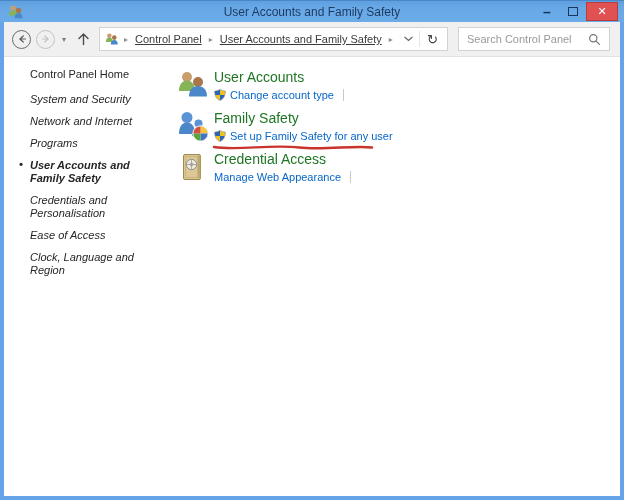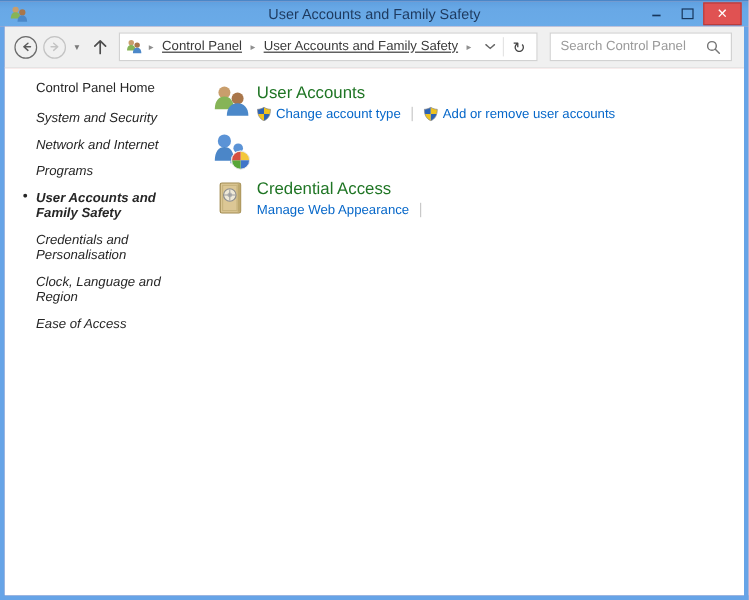--- a/index.html
+++ b/index.html
@@ -132,22 +132,22 @@
 
     <div class="content">
 
       <div class="sidebar">
         <div class="side-home">Control Panel Home</div>
         <div class="side-item">System and Security</div>
         <div class="side-item">Network and Internet</div>
         <div class="side-item">Programs</div>
         <div class="side-item active">User Accounts and Family Safety</div>
         <div class="side-item">Credentials and Personalisation</div>
+        <div class="side-item">Ease of Access</div>
         <div class="side-item" style="width:140px;">Clock, Language and Region</div>
-        <div class="side-item">Ease of Access</div>
       </div>
 
       <div class="main">
 
         <div class="section">
           <svg class="sec-icon" viewBox="0 0 32 32">
             <circle cx="10" cy="8" r="5" fill="#c99e6c"></circle>
             <path d="M2,22 c0,-7 3.5,-10.5 8,-10.5 s8,3.5 8,10.5 z" fill="#86b457"></path>
             <circle cx="21" cy="13" r="5" fill="#a9764a"></circle>
             <path d="M12,27.5 c0,-7 4,-10.5 9,-10.5 s9,3.5 9,10.5 z" fill="#4b88c9"></path>
@@ -166,51 +166,59 @@
                     <rect x="0" y="0" width="6" height="6" fill="#2c63b5"></rect>
                       <rect x="6" y="0" width="6" height="6" fill="#efc31f"></rect>
                     <rect x="0" y="6" width="6" height="6" fill="#efc31f"></rect>
                       <rect x="6" y="6" width="6" height="6" fill="#2c63b5"></rect>
                   </g>
                   <path d="M6,0.4 C8,1.7 10,2.1 11.4,2.1 C11.4,6.9 9.6,10.2 6,11.6 C2.4,10.2 0.6,6.9 0.6,2.1 C2,2.1 4,1.7 6,0.4 Z" fill="none" stroke="#8a8a8a" stroke-width="0.6"></path>
                 </svg>
                 <span>Change account type</span>
               </span>
               <span class="lsep"></span>
-              <span class="tlink">
-                <svg width="12" height="12" viewBox="0 0 12 12">
-                  <g clip-path="url(#sh1)">
-                    <rect x="0" y="0" width="6" height="6" fill="#2c63b5"></rect>
-                      <rect x="6" y="0" width="6" height="6" fill="#efc31f"></rect>
-                    <rect x="0" y="6" width="6" height="6" fill="#efc31f"></rect>
-                      <rect x="6" y="6" width="6" height="6" fill="#2c63b5"></rect>
-                  </g>
-                  <path d="M6,0.4 C8,1.7 10,2.1 11.4,2.1 C11.4,6.9 9.6,10.2 6,11.6 C2.4,10.2 0.6,6.9 0.6,2.1 C2,2.1 4,1.7 6,0.4 Z" fill="none" stroke="#8a8a8a" stroke-width="0.6"></path>
-                </svg>
-                <span>Add or remove user accounts</span>
-              </span>
             </div>
           </div>
         </div>
 
         <div class="section">
           <svg class="sec-icon" viewBox="0 0 32 32">
             <circle cx="10" cy="7.5" r="5.5" fill="#5b93d6"></circle>
             <path d="M2,24 c0,-8 3.5,-11.5 8,-11.5 s8,3.5 8,11.5 z" fill="#4b86c8"></path>
             <circle cx="21.5" cy="13.5" r="4" fill="#5b93d6"></circle>
             <path d="M15,26 c0,-5.5 2.8,-8 6.5,-8 s6.5,2.5 6.5,8 z" fill="#4b86c8"></path>
             <g>
               <circle cx="23.5" cy="23.5" r="8" fill="#fff"></circle>
               <path d="M23.5,23.5 L23.5,16 A7.5,7.5 0 0 1 31,23.5 Z" fill="#f3c73a"></path>
               <path d="M23.5,23.5 L31,23.5 A7.5,7.5 0 0 1 23.5,31 Z" fill="#3f74c9"></path>
               <path d="M23.5,23.5 L23.5,31 A7.5,7.5 0 0 1 16,23.5 Z" fill="#57a639"></path>
               <path d="M23.5,23.5 L16,23.5 A7.5,7.5 0 0 1 23.5,16 Z" fill="#d54f3f"></path>
               <circle cx="23.5" cy="23.5" r="7.5" fill="none" stroke="#e8e8e8" stroke-width="0.8"></circle>
             </g>
           </svg>
+          <div class="sec-body">
+            <div class="sec-title">Family Safety</div>
+            <div class="links">
+              <span class="tlink">
+                <svg width="12" height="12" viewBox="0 0 12 12">
+                  <g clip-path="url(#sh1)">
+                    <rect x="0" y="0" width="6" height="6" fill="#2c63b5"></rect>
+                      <rect x="6" y="0" width="6" height="6" fill="#efc31f"></rect>
+                    <rect x="0" y="6" width="6" height="6" fill="#efc31f"></rect>
+                      <rect x="6" y="6" width="6" height="6" fill="#2c63b5"></rect>
+                  </g>
+                  <path d="M6,0.4 C8,1.7 10,2.1 11.4,2.1 C11.4,6.9 9.6,10.2 6,11.6 C2.4,10.2 0.6,6.9 0.6,2.1 C2,2.1 4,1.7 6,0.4 Z" fill="none" stroke="#8a8a8a" stroke-width="0.6"></path>
+                </svg>
+                <span>Set up Family Safety for any user</span>
+              </span>
+              <svg class="annot-svg" width="164" height="12" viewBox="0 0 164 12">
+                <path d="M3,6 C28,10 58,3 88,6.5 C113,9.5 143,4 161,6.5" stroke="#c9342c" stroke-width="2.4" fill="none" stroke-linecap="round"></path>
+              </svg>
+            </div>
+          </div>
         </div>
 
         <div class="section">
           <svg class="sec-icon" viewBox="0 0 32 32">
             <rect x="6.5" y="3.5" width="17" height="25" rx="1.5" fill="#dcc795" stroke="#a08a50" stroke-width="1"></rect>
             <rect x="21" y="4.5" width="2.5" height="23" fill="#bda86e"></rect>
             <rect x="8.5" y="5.5" width="12" height="21" fill="none" stroke="#c8b47e" stroke-width="1"></rect>
             <circle cx="14.5" cy="13.5" r="5.2" fill="#efe9d8" stroke="#8f8f8f" stroke-width="1"></circle>
             <circle cx="14.5" cy="13.5" r="2" fill="#b8b8b8"></circle>
             <line x1="14.5" y1="8.8" x2="14.5" y2="18.2" stroke="#9a9a9a" stroke-width="0.8"></line>

